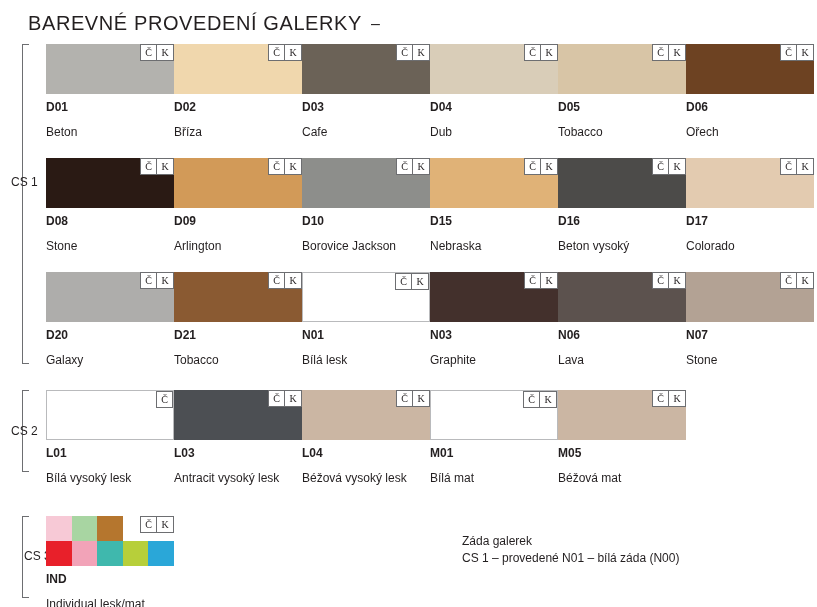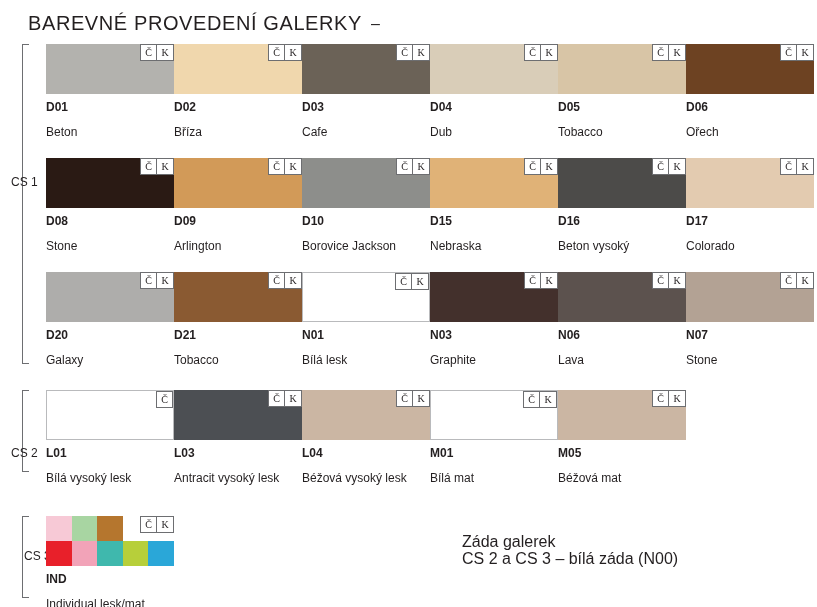--- a/index.html
+++ b/index.html
@@ -125,38 +125,38 @@
     grid-template-columns: repeat(5, 1fr);
     grid-template-rows: repeat(2, 1fr);
   }
   .ind-swatch i { display: block; }
 
   
   .notes {
     position: absolute;
     left: 462px;
     top: 533px;
-    font-size: 16px;
+    font-size: 12px;
     line-height: 17px;
     color: #231f20;
   }
 </style>
 </head>
 <body>
 
 <div class="title-row">
   <span class="title-main">BAREVNÉ PROVEDENÍ GALERKY</span>
   <span class="title-dash">–</span>
 </div>
 
 <div class="bracket" style="left:22px; top:44px; height:320px;"></div>
 <div class="group-label" style="left:11px; top:175px;">CS 1</div>
 
 <div class="bracket" style="left:22px; top:390px; height:82px;"></div>
-<div class="group-label" style="left:11px; top:446px;">CS 2</div>
+<div class="group-label" style="left:11px; top:424px;">CS 2</div>
 
 <div class="bracket" style="left:22px; top:516px; height:82px;"></div>
 <div class="group-label" style="left:24px; top:549px;">CS 3</div>
 
 <div class="swatch-cell" style="left:46px; top:44px;">
   <div class="swatch" style="background:#b3b2ae;">
     <div class="badges">
       <div class="badge">Č</div>
       <div class="badge">K</div>
     </div>
@@ -408,14 +408,14 @@
       <div class="badge">Č</div>
       <div class="badge">K</div>
     </div>
   </div>
   <div class="code">IND</div>
   <div class="name">Individual lesk/mat</div>
 </div>
 
 <div class="notes">
   <div>Záda galerek</div>
-  <div>CS 2 a CS 3 – bílá záda (N00)</div>
+  <div>CS 1 – provedené N01 – bílá záda (N00)</div>
 </div>
 
 </body></html>

